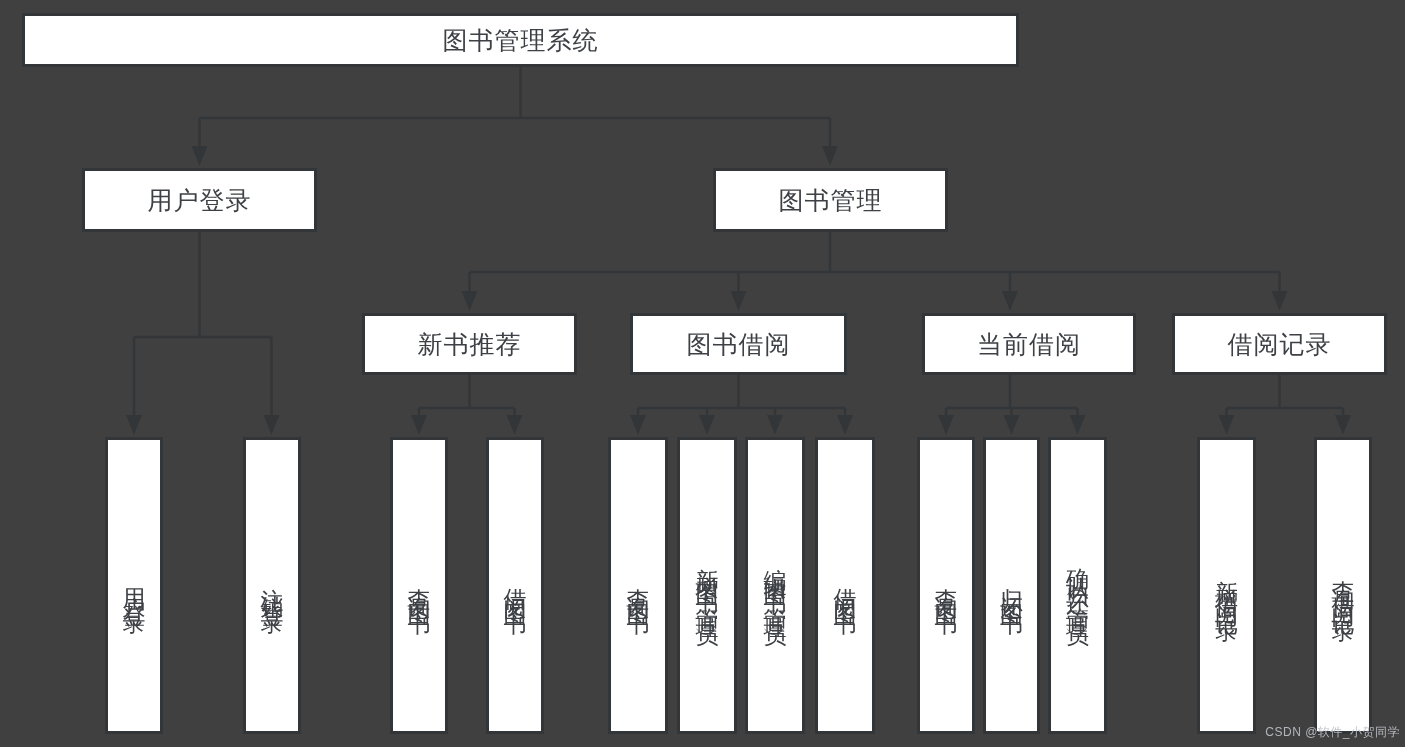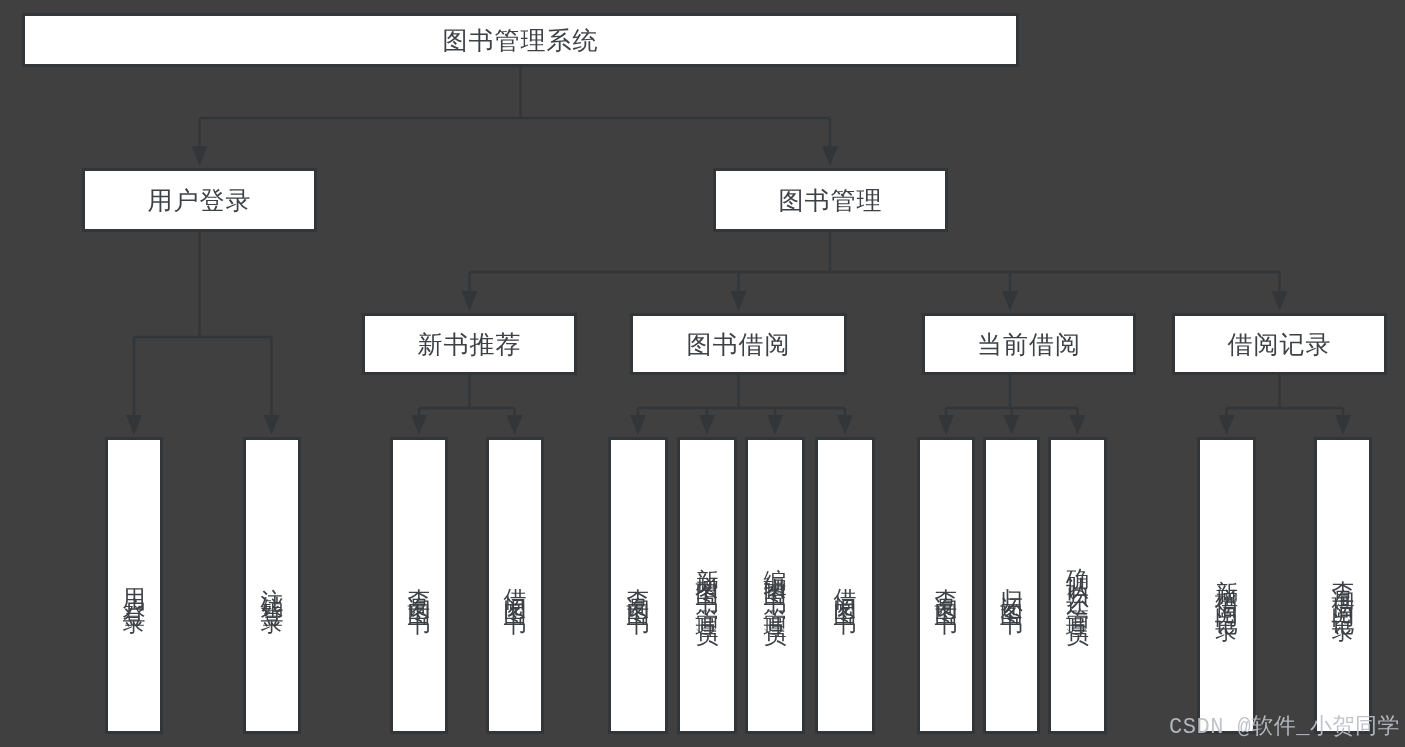--- a/index.html
+++ b/index.html
@@ -13,23 +13,22 @@
     border:3px solid #333639;z-index:2;display:flex;
     align-items:center;justify-content:center;color:#3d4045;
   }
   .hbox{font-size:25px;letter-spacing:1px;white-space:nowrap;}
   .vbox span{
     writing-mode:vertical-rl;text-orientation:mixed;
     font-size:23px;letter-spacing:8px;line-height:1;color:#3d4045;
   }
   .watermark{
     position:absolute;right:5px;bottom:6px;z-index:3;
-    font-size:22px;color:rgba(187,191,198,0.93);letter-spacing:0.5px;
+    font-size:12px;color:rgba(187,191,198,0.93);letter-spacing:0.5px;
     white-space:nowrap;
-    font-family:Liberation Mono, monospace;
   }
 </style>
 </head>
 <body>
 
 <div class="stage">
 
   <svg class="connectors" width="1405" height="747" viewBox="0 0 1405 747">
     <g stroke="#333639" stroke-width="2.5" fill="none">
 

